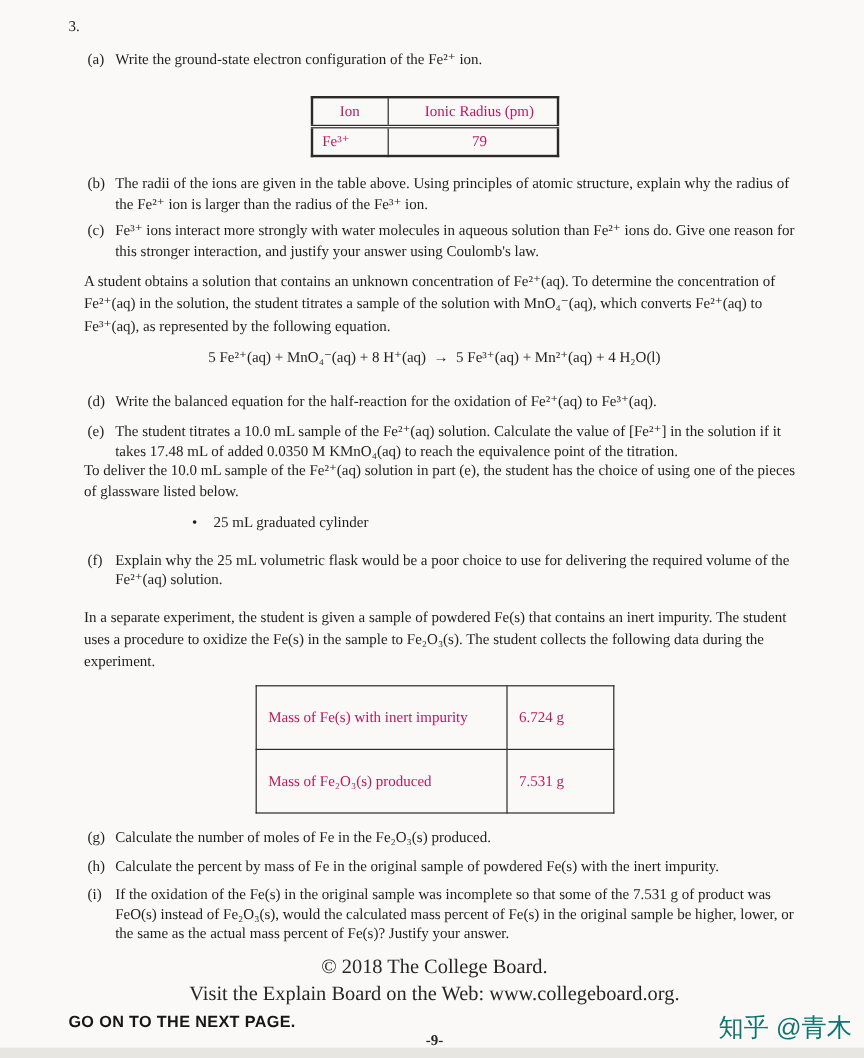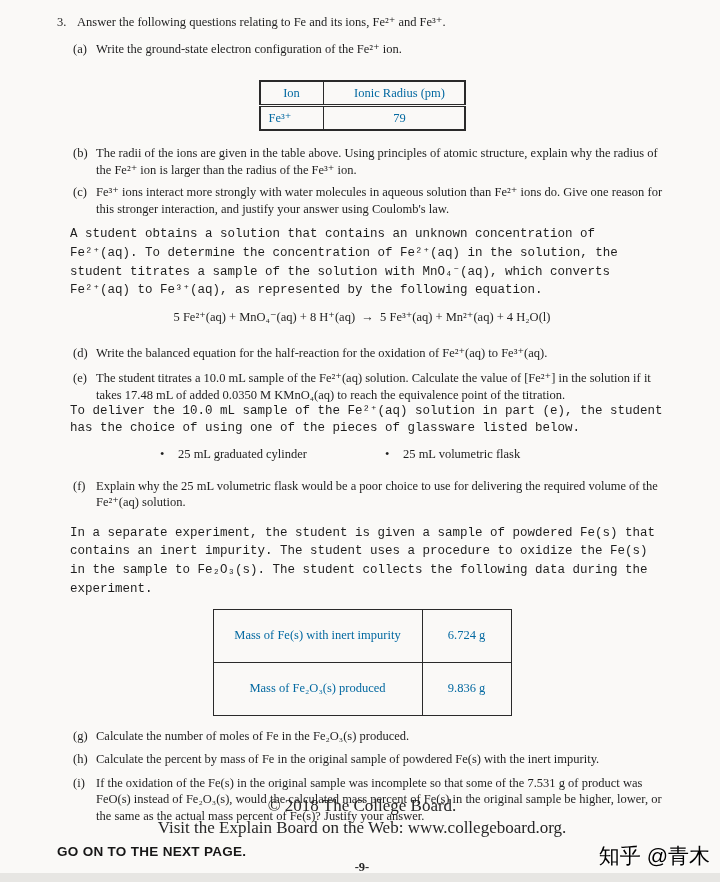--- a/index.html
+++ b/index.html
@@ -13,56 +13,56 @@
 
   
   .qline { display:flex; gap:9px; margin-top:2px; }
   .qnum { min-width:11px; }
 
   
   .part { display:flex; gap:5px; margin-left:16px; }
   .part-label { min-width:18px; }
   .part-text { flex:1; }
 
-  .flowpara { margin-left:13px;font-family:Liberation Mono, monospace; }
+  .flowpara { margin-left:13px; }
   .para-wide { line-height:1.5; }
 
   .equation { text-align:center; white-space:pre; }
 
   
-  table { border-collapse:collapse; margin:0 auto; font-size:12.5px; color:#0369a1; }
+  table { border-collapse:collapse; margin:0 auto; font-size:12.5px; color:#be185d; }
   .ion-table { border:2px solid #2a2a2a; }
   .ion-table th, .ion-table td { border:1px solid #2a2a2a; padding:2px 8px; height:18px; }
   .ion-table th { font-weight:normal; text-align:center; border-bottom:3px double #2a2a2a; }
   .ion-table td.ion-cell { text-align:left; width:46px; }
   .ion-table th.radius-col, .ion-table td.radius-cell { width:112px; text-align:center;padding-left:20px; }
 
   
   .glassware { display:grid; grid-template-columns:225px auto; row-gap:9px; margin-left:103px; }
   .g-item { display:flex; }
   .bullet { width:18px; }
   .bullet::before { content:"\2022"; }
 
   
   .mass-table { border:1.5px solid #2a2a2a; }
-  .mass-table td { border:1px solid #2a2a2a; text-align:center; height:20px; padding:16px 10px; }
+  .mass-table td { border:1px solid #2a2a2a; height:20px; padding:16px 10px; }
   .mass-table td.mass-label { width:188px; }
   .mass-table td.mass-value { width:68px; }
 
   
   .footer { position:absolute; left:57px; right:53px; top:795px; }
   .footer-center { text-align:center; font-size:17px; line-height:1.28; color:#262626; }
   .go-on { margin-top:5px; padding-right:8px;
            font-family:"Liberation Sans","DejaVu Sans",sans-serif;
            font-weight:bold; font-size:13.5px; letter-spacing:0.3px; color:#161616; }
   .page-num { text-align:center; margin-top:1px; font-size:12.5px; font-weight:bold; color:#262626; }
 
   .watermark { position:absolute; top:842px; right:10px; font-size:21px;
                font-family:"Liberation Sans","DejaVu Sans",sans-serif;
-               color:#000000; text-shadow:1px 1px 0 #ffffff; }
+               color:#0f766e; text-shadow:1px 1px 0 #ffffff; }
 
   .bottom-strip { position:absolute; bottom:0; left:0; width:720px; height:9px; background:#e7e6e3; }
 
   .mt-a  { margin-top:10px; }
   .mt-t1 { margin-top:23px; }
   .mt-b  { margin-top:14px; }
   .mt-c  { margin-top:6px; }
   .mt-p1 { margin-top:8px; }
   .mt-eq { margin-top:9px; }
   .mt-d  { margin-top:19px; }
@@ -76,21 +76,20 @@
   .mt-h  { margin-top:7px; }
   .mt-i  { margin-top:7px; }
 </style>
 </head>
 <body>
 
 <div class="page">
 
   <div class="qline">
     <span class="qnum">3.</span>
-    <span>Answer the following questions relating to Fe and its ions, Fe²⁺ and Fe³⁺.</span>
   </div>
 
   <div class="part mt-a">
     <span class="part-label">(a)</span>
     <span class="part-text">Write the ground-state electron configuration of the Fe²⁺ ion.</span>
   </div>
 
   <table class="ion-table mt-t1">
     <tbody>
         <tr>
@@ -128,42 +127,38 @@
     <span class="part-text">The student titrates a 10.0 mL sample of the Fe²⁺(aq) solution. Calculate the value of [Fe²⁺] in the solution if it takes 17.48 mL of added 0.0350 M KMnO₄(aq) to reach the equivalence point of the titration.</span>
   </div>
 
   <div class="flowpara mt-p2">To deliver the 10.0 mL sample of the Fe²⁺(aq) solution in part (e), the student has the choice of using one of the pieces of glassware listed below.</div>
 
   <div class="glassware mt-gl">
     <div class="g-item">
       <span class="bullet"></span>
       <span>25 mL graduated cylinder</span>
     </div>
-    <div class="g-item">
-      <span class="bullet"></span>
-      <span>25 mL volumetric flask</span>
-    </div>
   </div>
 
   <div class="part mt-f">
     <span class="part-label">(f)</span>
     <span class="part-text">Explain why the 25 mL volumetric flask would be a poor choice to use for delivering the required volume of the Fe²⁺(aq) solution.</span>
   </div>
 
   <div class="flowpara para-wide mt-p3">In a separate experiment, the student is given a sample of powdered Fe(s) that contains an inert impurity. The student uses a procedure to oxidize the Fe(s) in the sample to Fe₂O₃(s). The student collects the following data during the experiment.</div>
 
   <table class="mass-table mt-t2">
     <tbody>
         <tr>
       <td class="mass-label">Mass of Fe(s) with inert impurity</td>
       <td class="mass-value">6.724 g</td>
     </tr>
     <tr>
       <td class="mass-label">Mass of Fe₂O₃(s) produced</td>
-      <td class="mass-value">9.836 g</td>
+      <td class="mass-value">7.531 g</td>
     </tr>
   </tbody>
     </table>
 
   <div class="part mt-g">
     <span class="part-label">(g)</span>
     <span class="part-text">Calculate the number of moles of Fe in the Fe₂O₃(s) produced.</span>
   </div>
 
   <div class="part mt-h">

